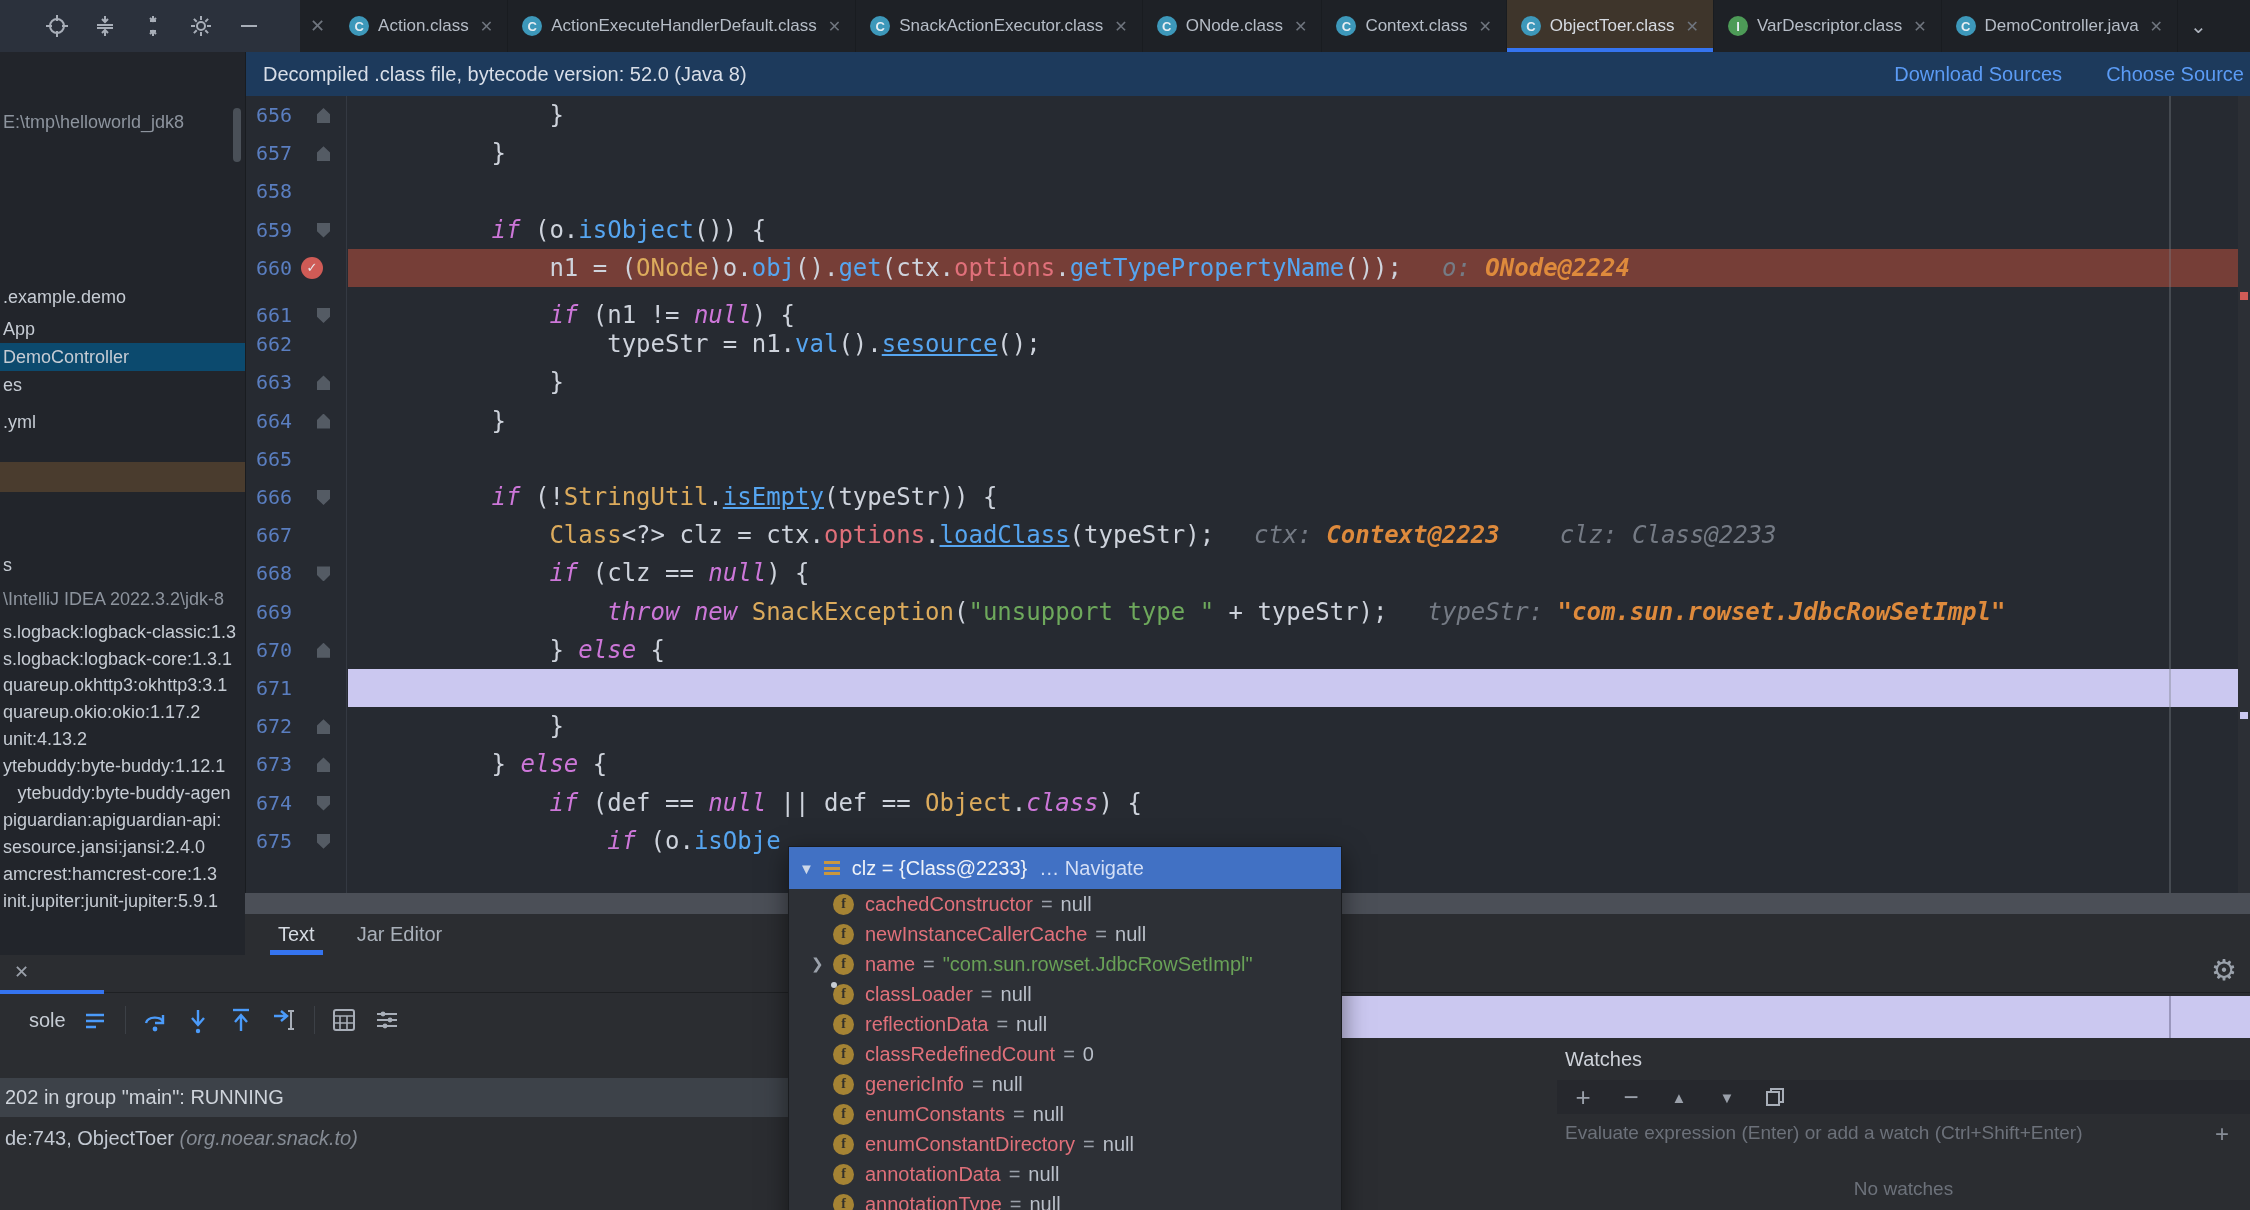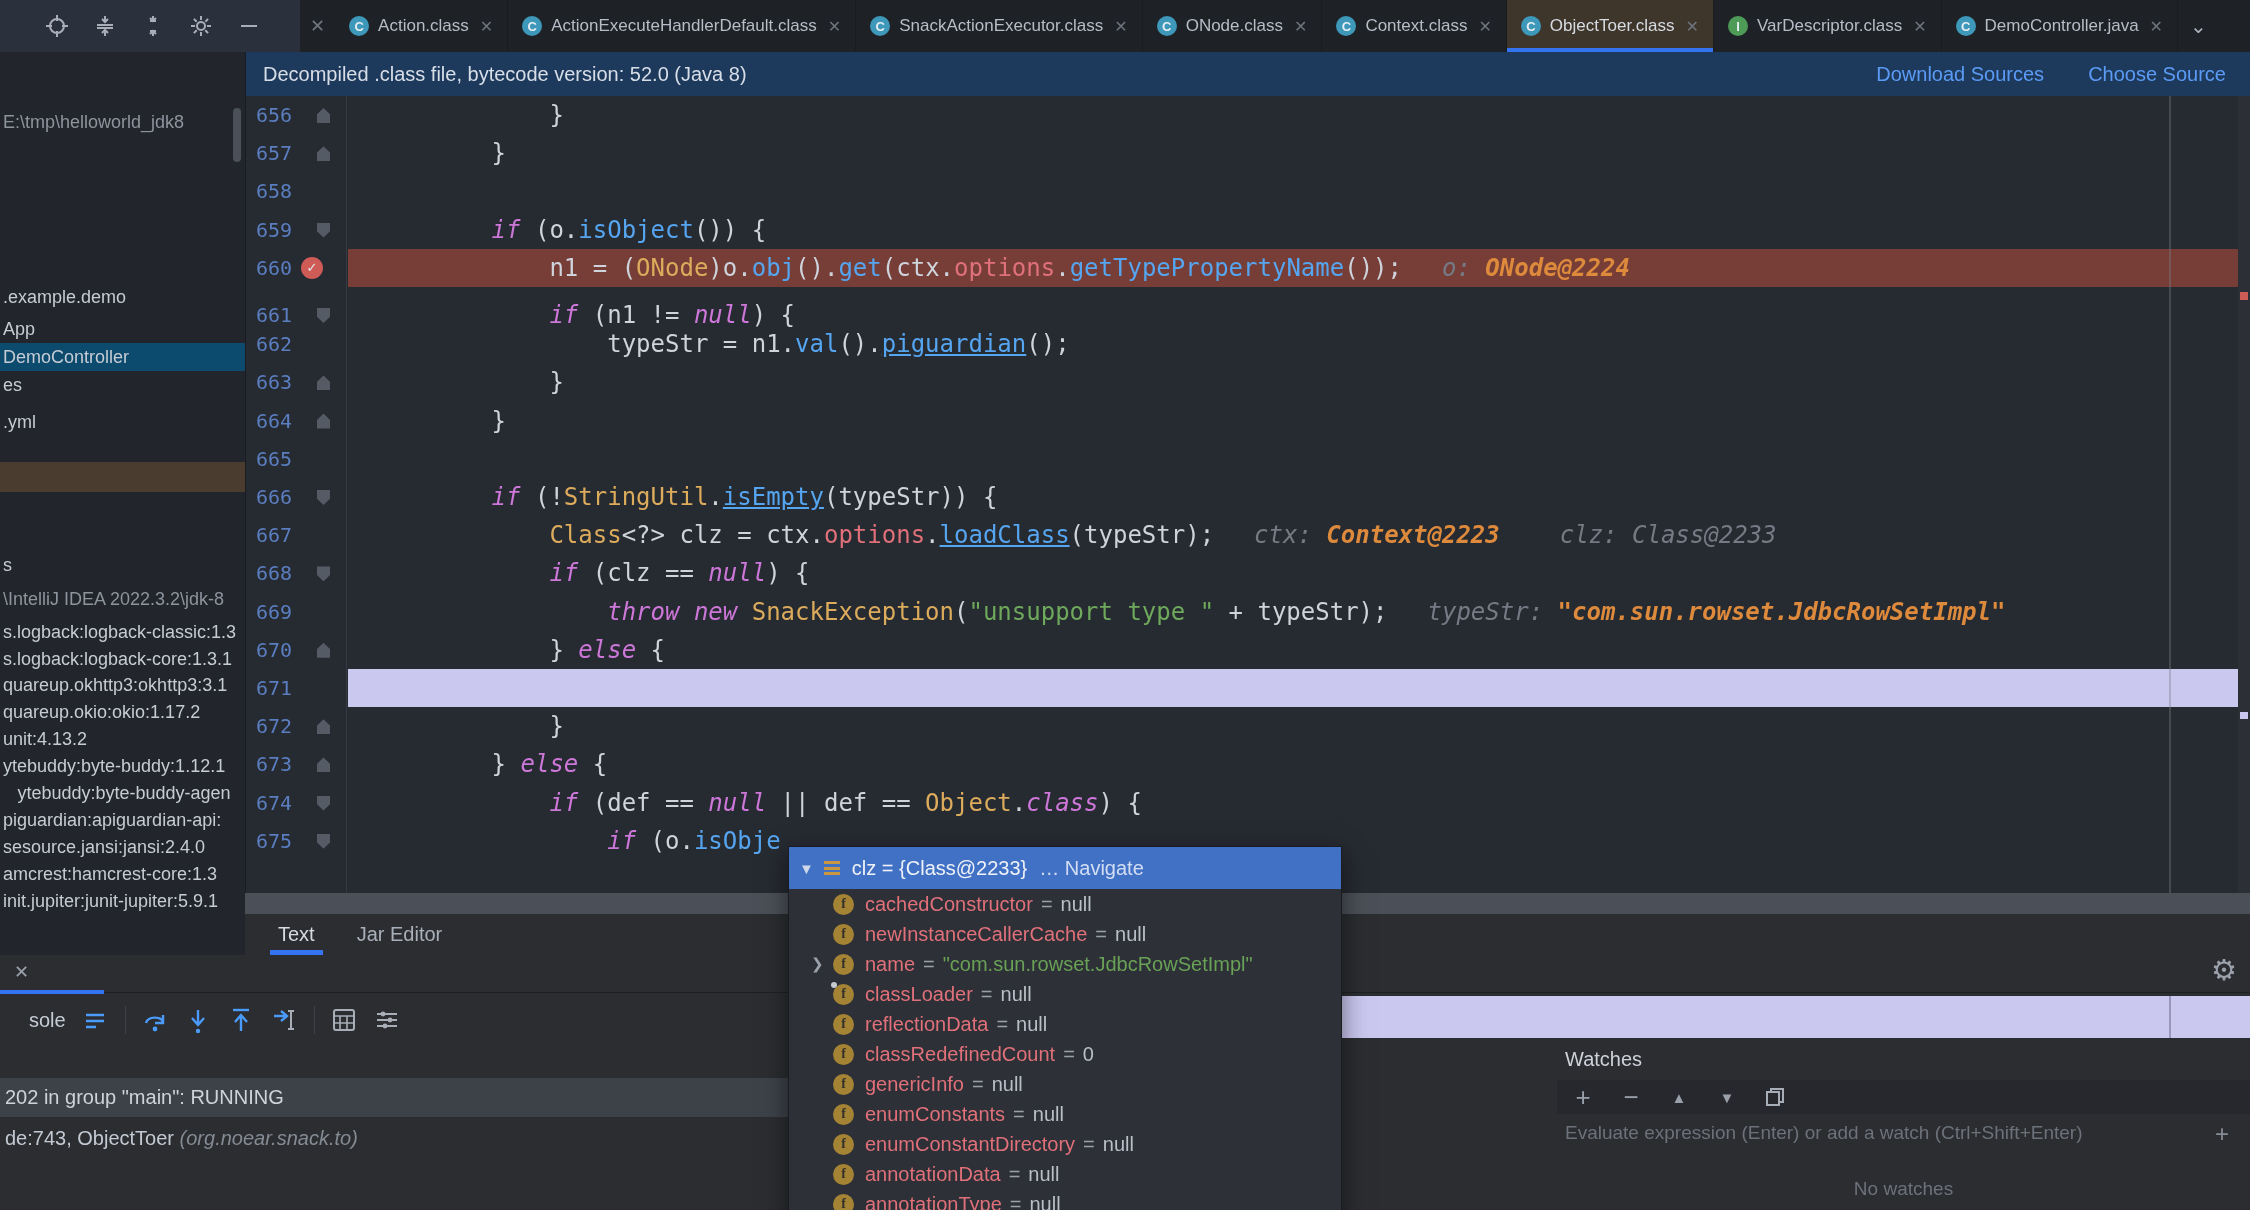--- a/index.html
+++ b/index.html
@@ -20,21 +20,21 @@
   .tab.active::after{ content:""; position:absolute; left:0; right:0; bottom:0; height:4px; background:#3574f0; }
   .fic{ width:20px; height:20px; border-radius:50%; color:#e8eef3; font-size:13px; font-weight:bold;
         display:flex; align-items:center; justify-content:center; flex:0 0 auto; }
   .fic.class{ background:#3d98ba; } .fic.interface{ background:#4d9b57; }
   .tab .x{ color:#6f757e; font-size:16px; margin-left:2px; }
   .tab-chevron{ display:flex; align-items:center; color:#aeb4be; padding:0 12px; font-size:20px; }
 
   
   .banner{ position:absolute; left:245px; top:52px; width:2005px; height:44px; background:#1d3a5c;
            display:flex; align-items:center; font-size:20px; color:#d8dee8; padding-left:18px; }
-  .banner .links{ margin-left:auto; display:flex; gap:44px; padding-right:24px; }
+  .banner .links{ margin-left:auto; display:flex; gap:44px; padding-right:6px; }
   .banner .links span{ color:#5b9bf5; }
 
   
   .sidebar{ position:absolute; left:0; top:52px; width:245px; height:903px; background:#22252b; overflow:hidden; }
   .side-row{ position:absolute; left:0; width:245px; height:28px; line-height:28px; font-size:18px;
              color:#c6ccd4; white-space:nowrap; padding-left:3px; }
   .side-row.dim{ color:#8d949e; }
   .side-row.sel{ background:#0c4a6e; }
   .side-row.brown{ background:#4a3c2e; height:30px; }
   .side-thumb{ position:absolute; left:233px; top:56px; width:8px; height:54px; background:#4a5058; border-radius:4px; }
@@ -266,21 +266,21 @@
         <div class="bpdot">✓</div>
         <div class="code"><span class="tok pln">            n1 = (</span><span class="tok cls">ONode</span><span class="tok pln">)o.</span><span class="tok mth">obj</span><span class="tok pln">().</span><span class="tok mth">get</span><span class="tok pln">(ctx.</span><span class="tok fld">options</span><span class="tok pln">.</span><span class="tok mth">getTypePropertyName</span><span class="tok pln">());</span><span class="hint" style="margin-left: 40px;"><span class="hl">o: </span><span class="hv chg">ONode@2224</span></span></div>
       </div>
       <div class="row" style="top: 191px; margin-top: 9px;">
         <div class="lnum">661</div>
         <div class="fold down"></div>
         <div class="code"><span class="tok pln">            </span><span class="tok kw">if</span><span class="tok pln"> (n1 != </span><span class="tok kw">null</span><span class="tok pln">) {</span></div>
       </div>
       <div class="row" style="top: 229.2px;">
         <div class="lnum">662</div>
-        <div class="code"><span class="tok pln">                typeStr = n1.</span><span class="tok mth">val</span><span class="tok pln">().</span><span class="tok mthU">piguardian</span><span class="tok pln">();</span></div>
+        <div class="code"><span class="tok pln">                typeStr = n1.</span><span class="tok mth">val</span><span class="tok pln">().</span><span class="tok mthU">sesource</span><span class="tok pln">();</span></div>
       </div>
       <div class="row" style="top: 267.4px;">
         <div class="lnum">663</div>
         <div class="fold up"></div>
         <div class="code"><span class="tok pln">            }</span></div>
       </div>
       <div class="row" style="top: 305.6px;">
         <div class="lnum">664</div>
         <div class="fold up"></div>
         <div class="code"><span class="tok pln">        }</span></div>

